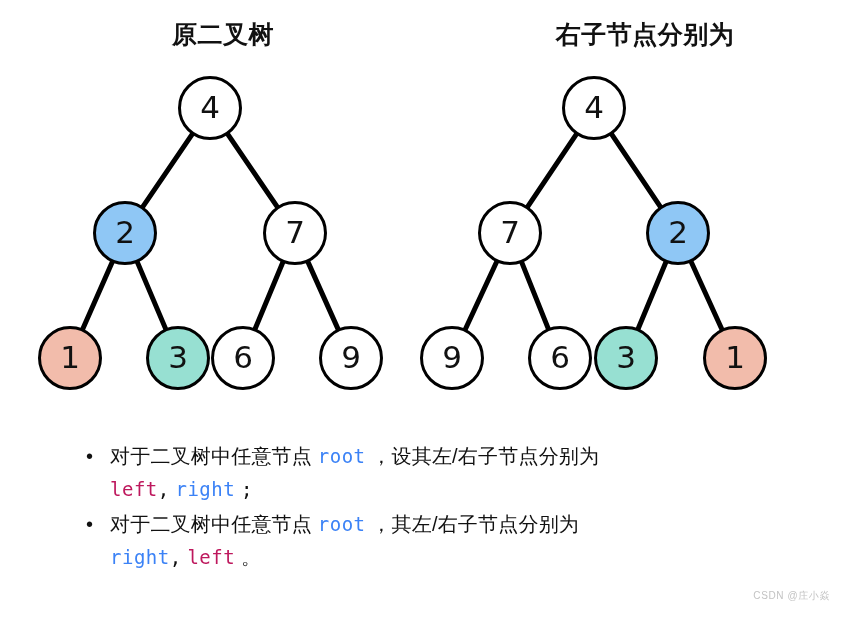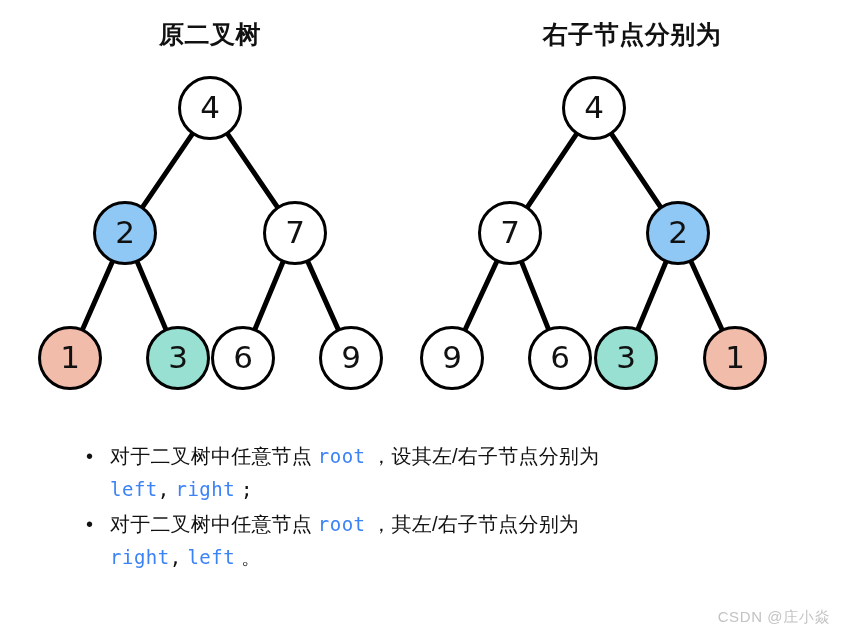--- a/index.html
+++ b/index.html
@@ -19,20 +19,21 @@
   
   .title {
     position: absolute;
     top: 18px;
     font-size: 25px;
     font-weight: 700;
     color: #111111;
     text-align: center;
     letter-spacing: 0.5px;
     white-space: nowrap;
+    padding-left: 13px;
   }
   #title-left  { left: 0;   width: 420px; }
   #title-right { left: 420px; width: 424px; }
 
   
   .tree-canvas {
     position: absolute;
     left: 0;
     top: 0;
     width: 844px;
@@ -96,29 +97,29 @@
     line-height: 33px;
     color: #111111;
     letter-spacing: 0.2px;
   }
   .mono {
     font-family: "DejaVu Sans Mono", "Liberation Mono", monospace;
     font-size: 19px;
     letter-spacing: 0.5px;
   }
   .kw-root  { color: #3b82f6; }
-  .kw-left  { color: #3b82f6; }
+  .kw-left  { color: #be185d; }
   .kw-right { color: #3b82f6; }
 
   
   #watermark {
     position: absolute;
     right: 14px;
-    bottom: 4px;
-    font-size: 15px;
+    bottom: 28px;
+    font-size: 10px;
     color: #c3c3c3;
     letter-spacing: 0.6px;
     white-space: nowrap;
     margin-top: 26px;
   }
 </style>
 </head>
 <body>
 
 <div class="title" id="title-left">原二叉树</div>

